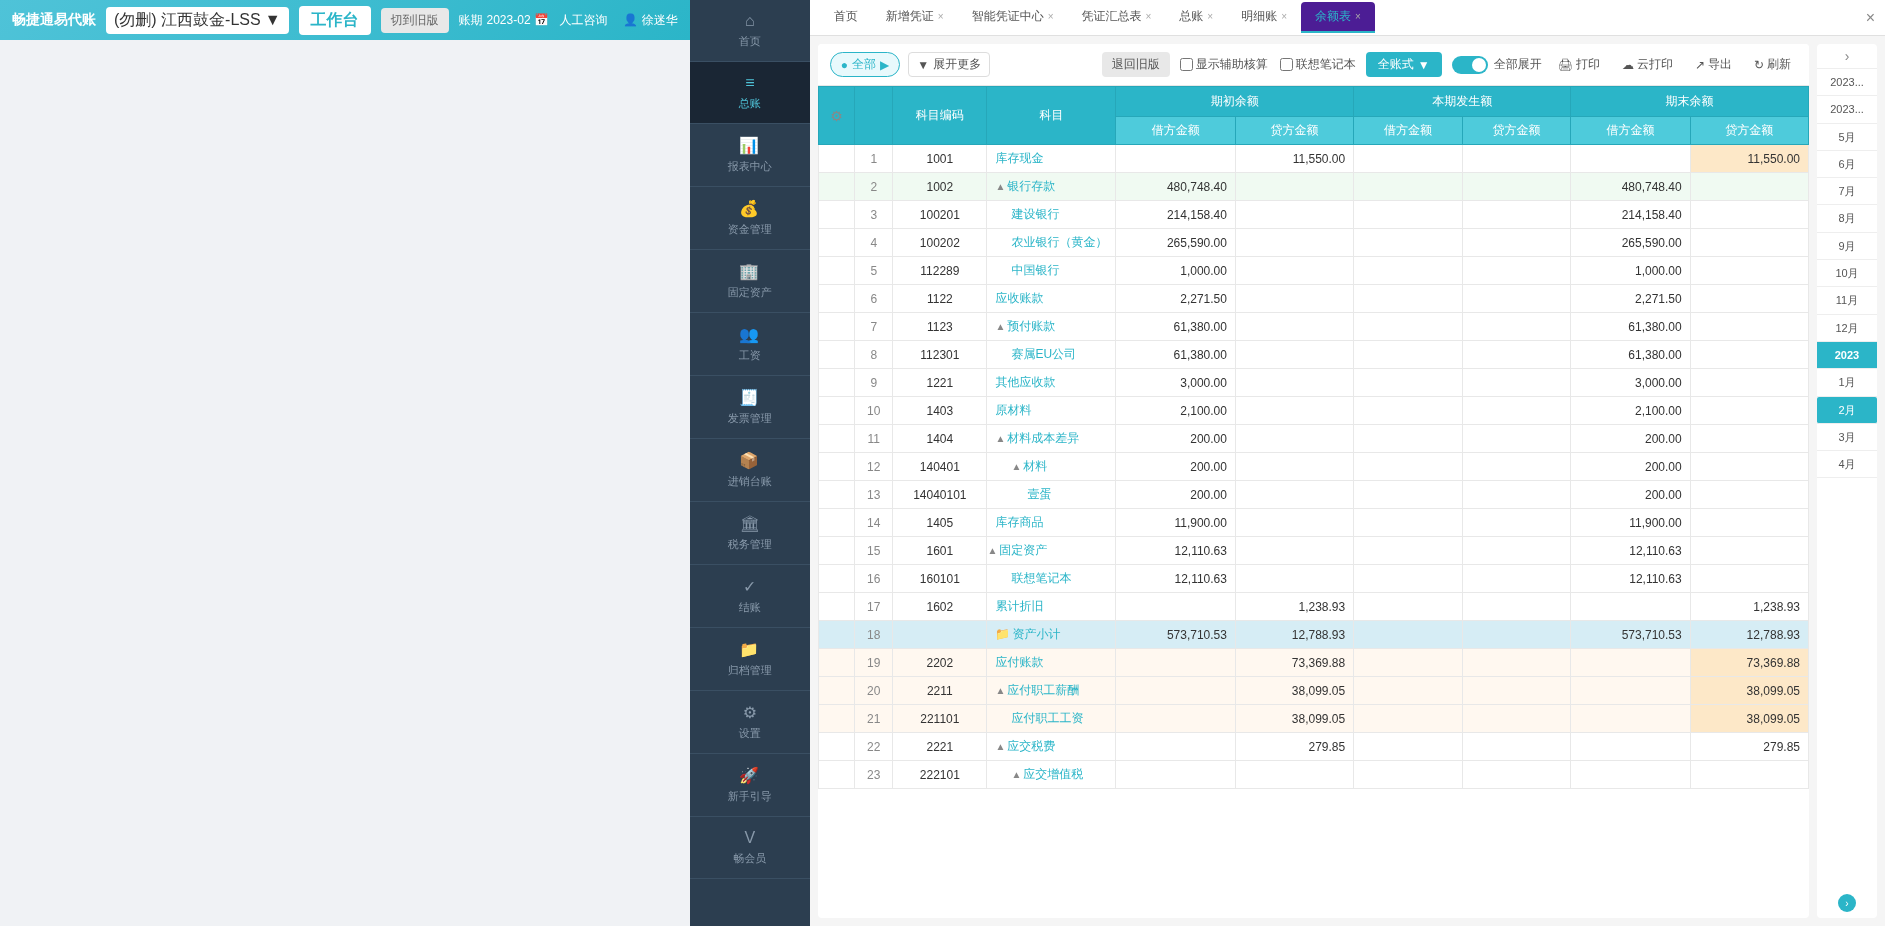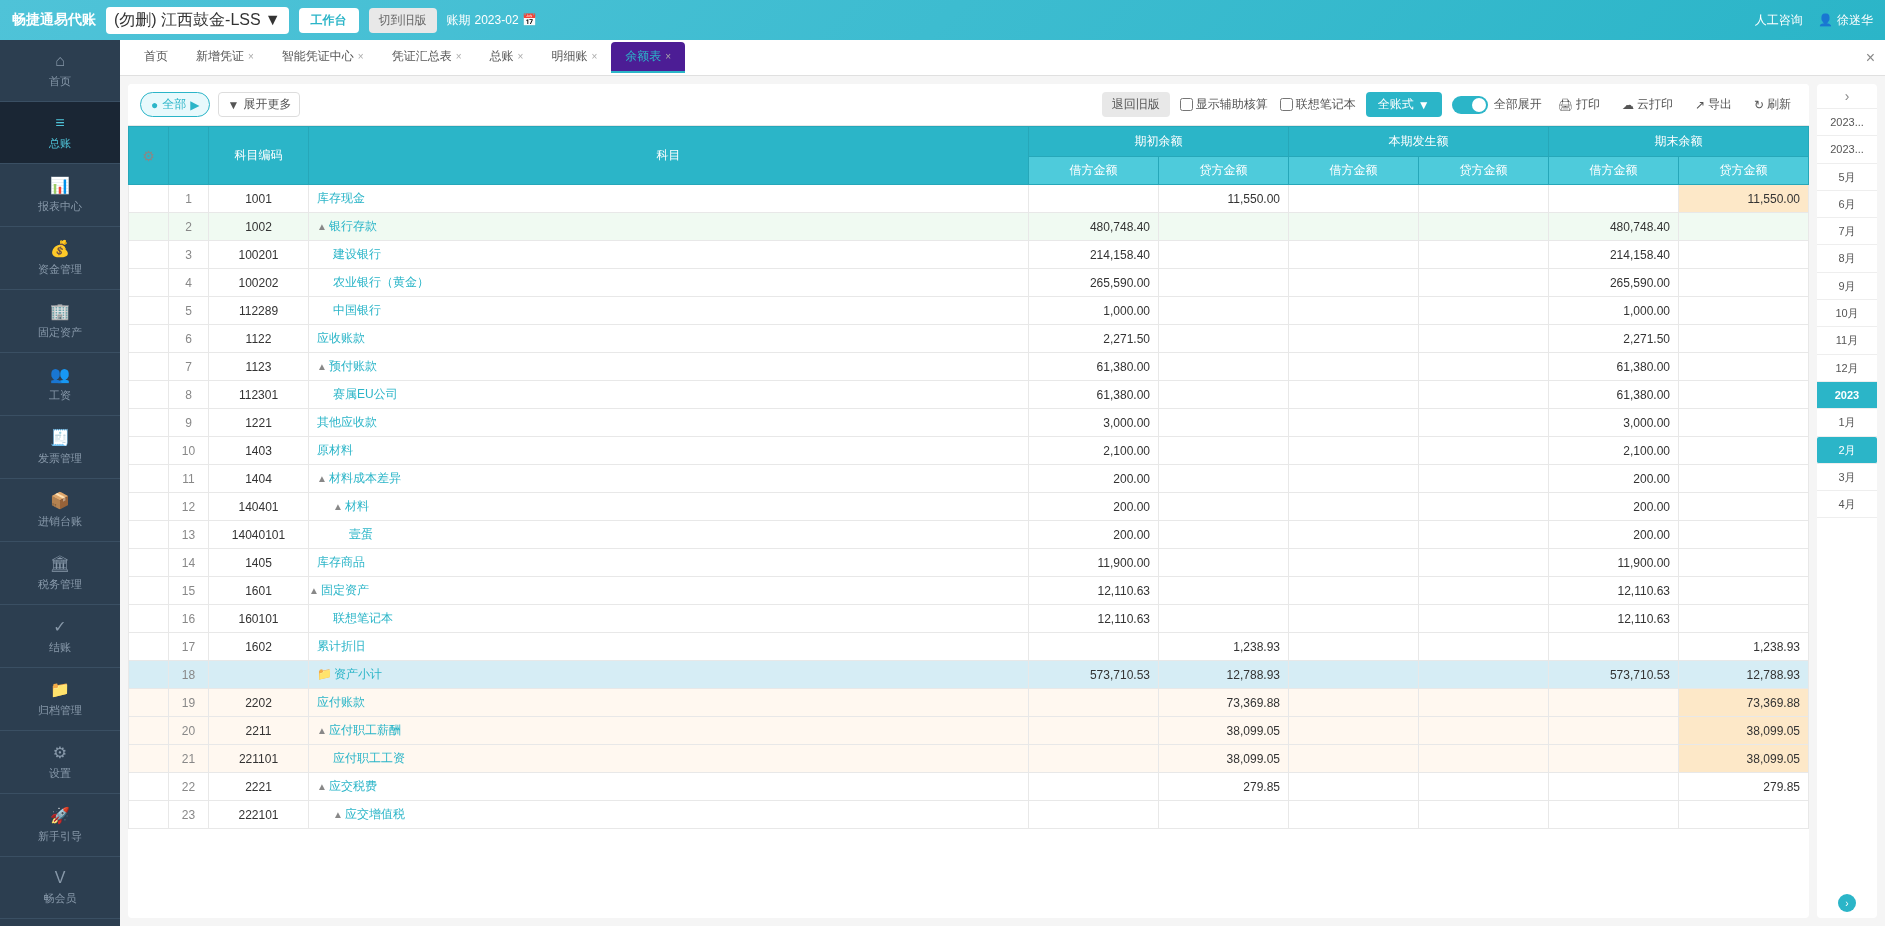--- a/index.html
+++ b/index.html
@@ -1,24 +1,24 @@
 <!DOCTYPE html>
 <html><head>
   <meta charset="utf-8">
   <style>
     * { box-sizing: border-box; margin: 0; padding: 0; }
     body { font-family: 'Microsoft YaHei', Arial, sans-serif; font-size: 12px; background: #f0f2f5; color: #333; overflow: hidden; }
 
     
-    .app-wrapper { display: flex; flex-direction: column; height: 926px; width: 1885px; }
+    .app-wrapper { display: flex; flex-direction: row; height: 926px; width: 1885px; }
     .top-bar { height: 40px; background: linear-gradient(135deg, #4fc3d8 0%, #2bb5c8 100%); display: flex; align-items: center; padding: 0 12px; gap: 10px; flex-shrink: 0; }
     .top-bar-logo { color: white; font-size: 14px; font-weight: bold; }
     .company-selector { background: white; border-radius: 4px; padding: 3px 8px; font-size: 16px; color: #333; display: flex; align-items: center; gap: 4px; cursor: pointer; min-width: 160px; }
     .top-bar-actions { margin-left: auto; display: flex; align-items: center; gap: 16px; color: white; font-size: 12px; }
-    .workbench-btn { background: white; color: #2bb5c8; border: none; border-radius: 4px; padding: 4px 12px; font-size: 12px; cursor: pointer; font-weight: bold; }
+    .workbench-btn { background: white; color: #2bb5c8; border: none; border-radius: 4px; padding: 4px 12px; font-size: 16px; cursor: pointer; font-weight: bold; }
     .switch-btn { background: #e8e8e8; color: #666; border: none; border-radius: 4px; padding: 4px 10px; font-size: 12px; cursor: pointer; }
     .period-info { color: white; font-size: 12px; display: flex; align-items: center; gap: 4px; }
 
     
     .main-layout { display: flex; flex: 1; overflow: hidden; }
 
     
     .sidebar { width: 120px; background: #2c3e50; display: flex; flex-direction: column; flex-shrink: 0; }
     .sidebar-item { display: flex; flex-direction: column; align-items: center; padding: 12px 8px; cursor: pointer; color: #8899aa; font-size: 11px; gap: 4px; border-bottom: 1px solid #3a4f63; }
     .sidebar-item.active { background: #1a2634; color: #4fc3d8; }

